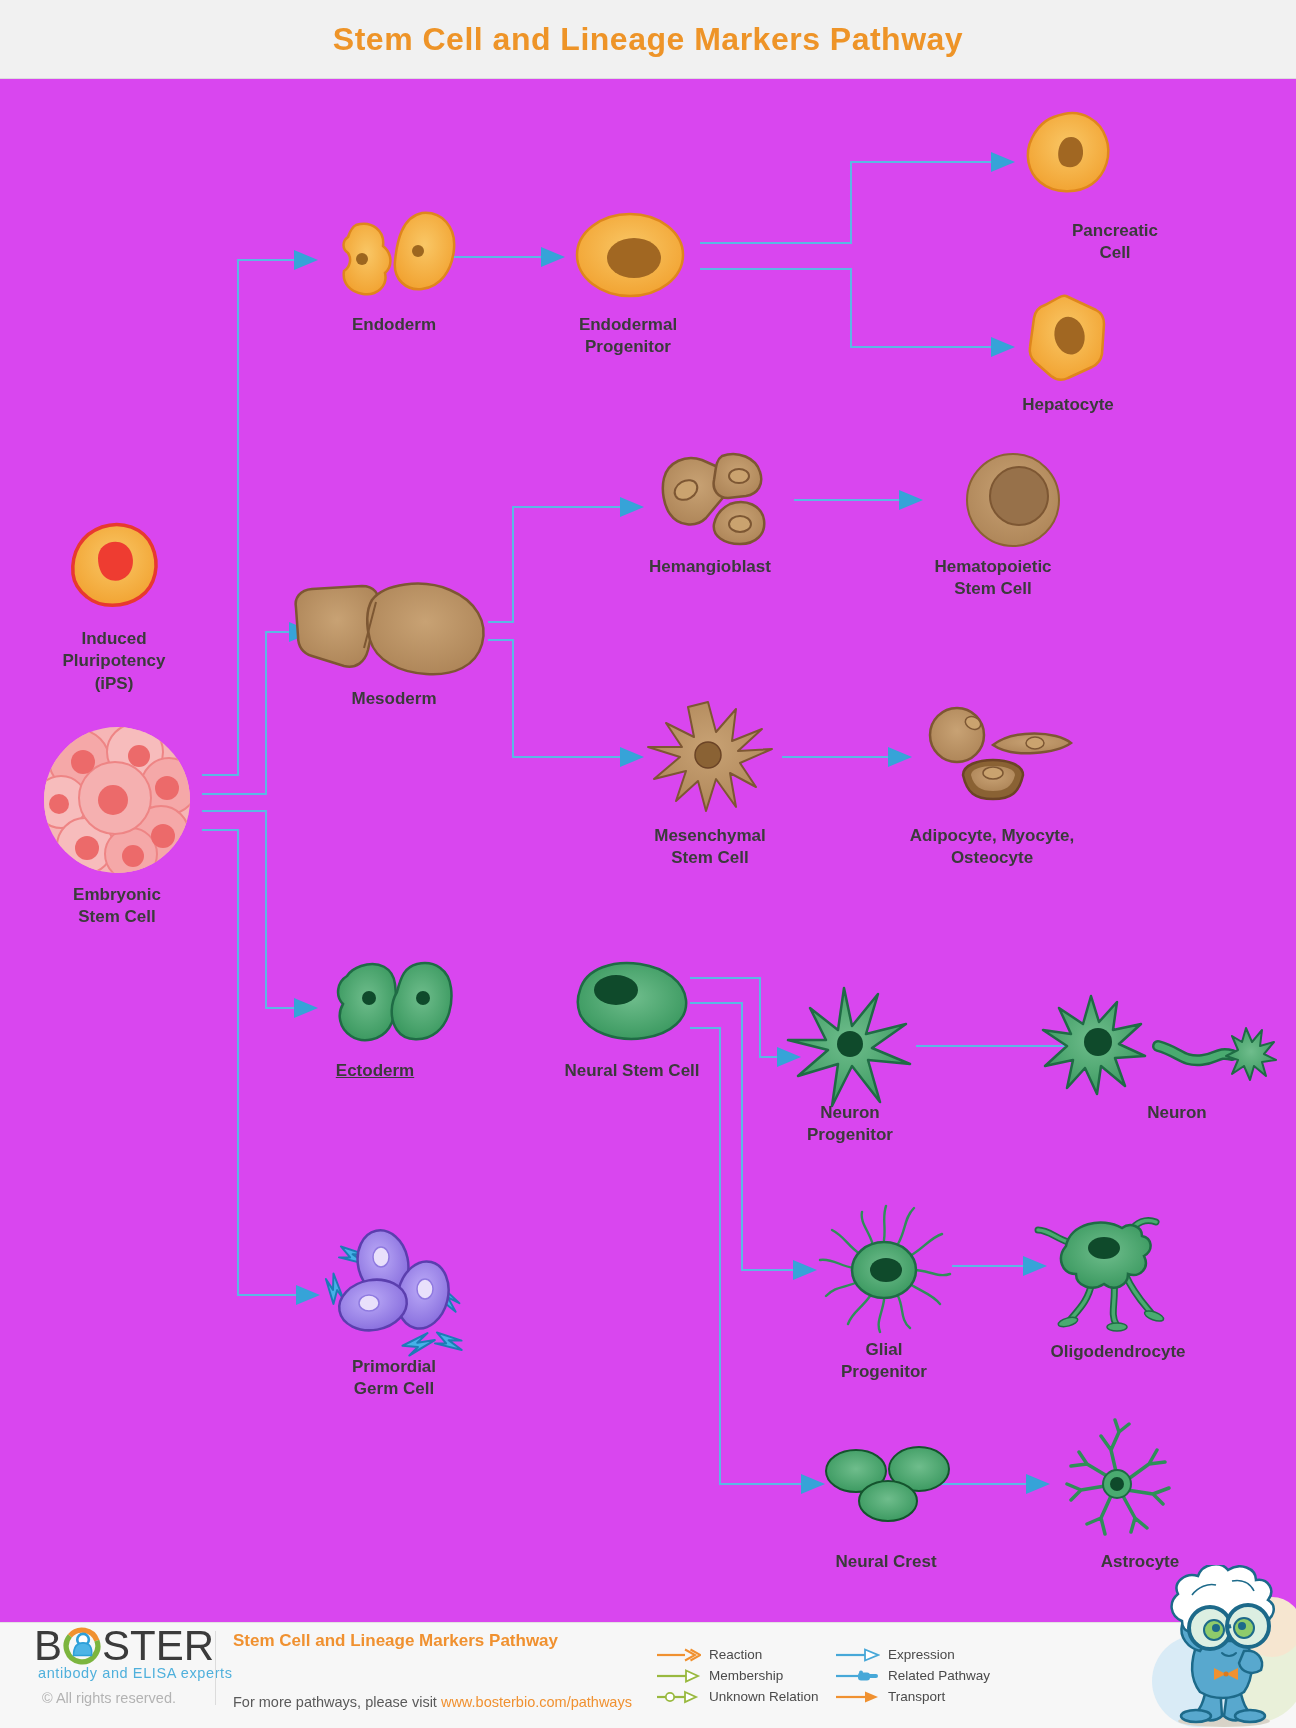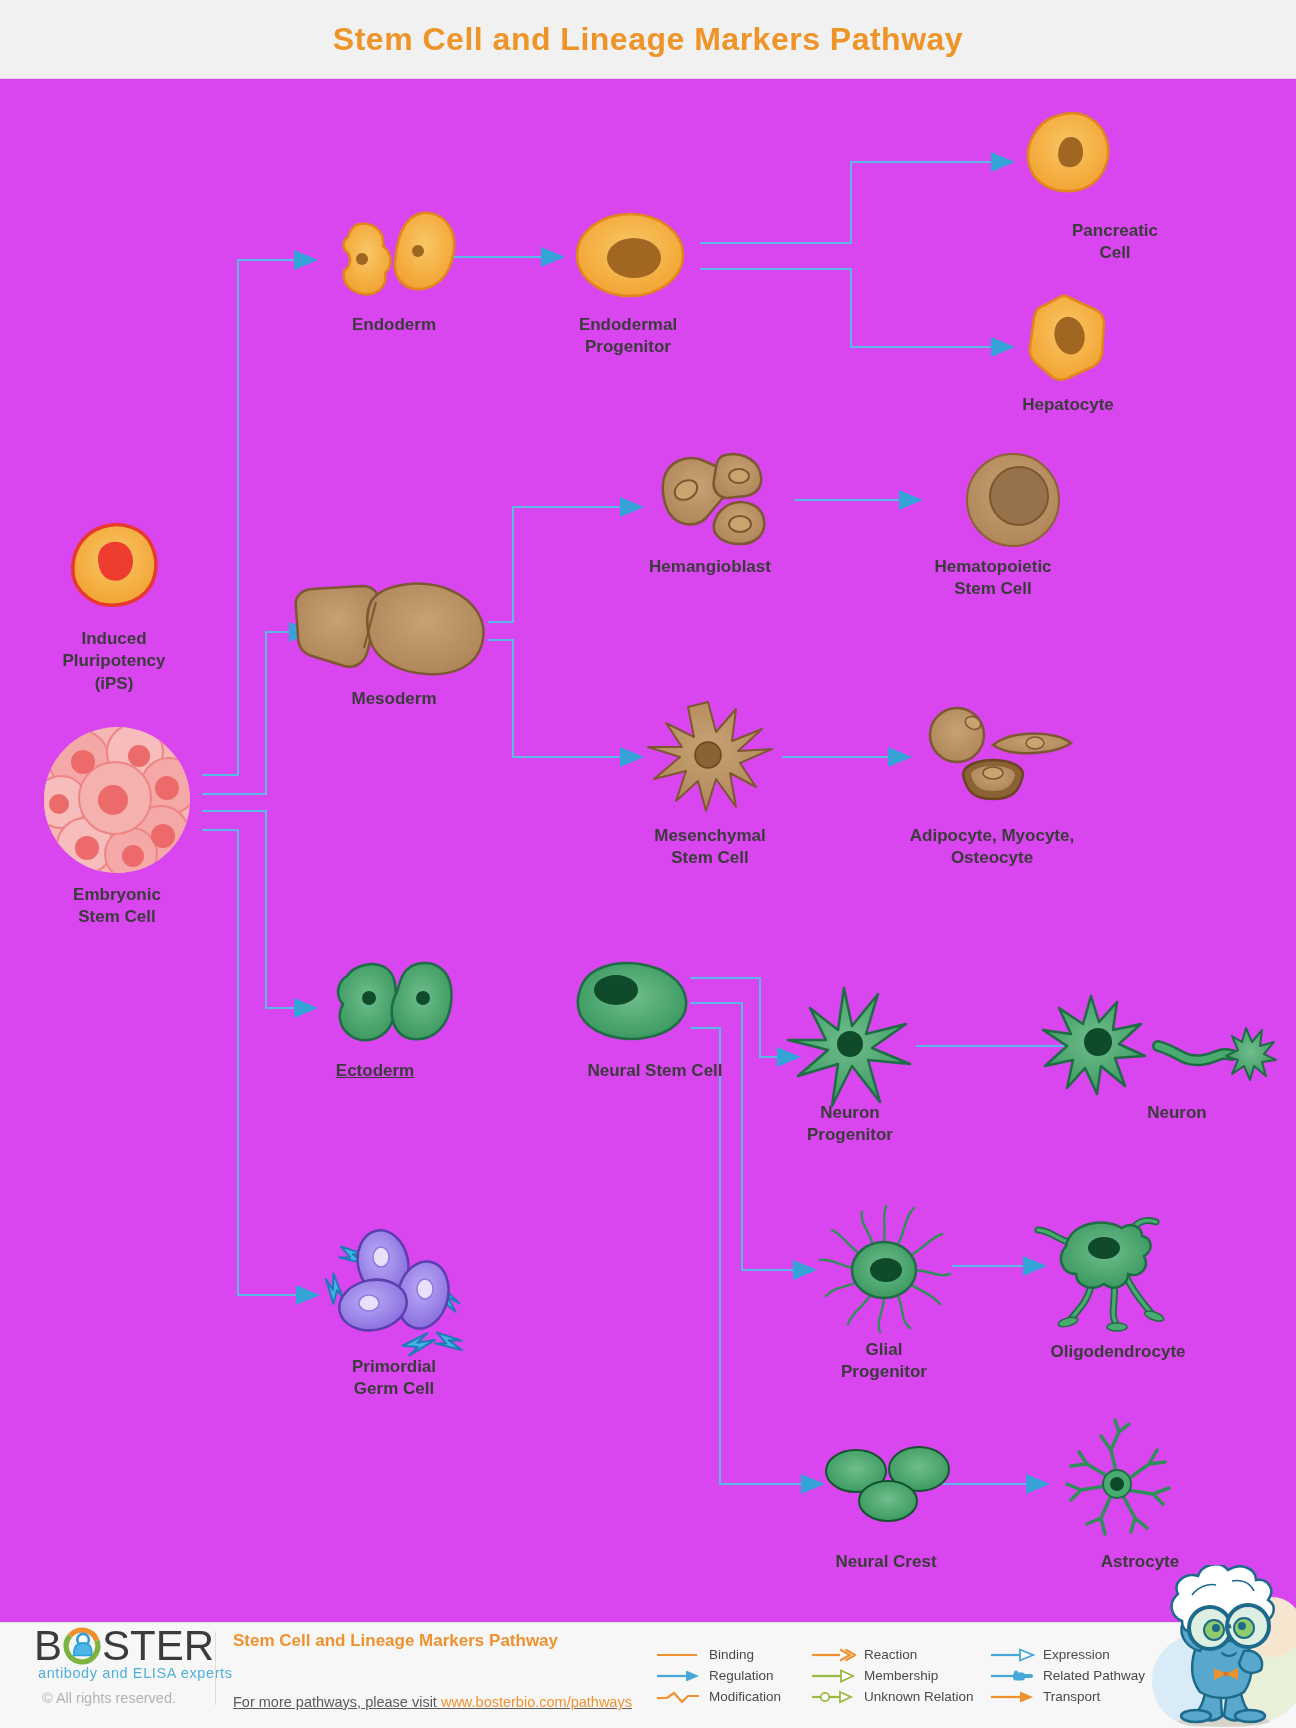--- a/index.html
+++ b/index.html
@@ -17,21 +17,21 @@
   
   .ftr{position:absolute;left:0;top:1622px;width:1296px;height:106px;background:#f7f7f7;
        border-top:1px solid #e2e2e2;box-sizing:border-box;z-index:4;}
   .logo{position:absolute;left:34px;top:0px;display:flex;align-items:center;
         font-size:42px;font-weight:500;color:#3b3b3b;letter-spacing:0px;height:46px;}
   .logo svg{margin:0 1px;}
   .tagline{position:absolute;left:38px;top:42px;font-size:14.5px;color:#4fb0dc;letter-spacing:.6px;}
   .copyright{position:absolute;left:42px;top:67px;font-size:14.5px;color:#b3b3b3;}
   .fdiv{position:absolute;left:215px;top:8px;width:1px;height:74px;background:#dcdcdc;}
   .ftitle{position:absolute;left:233px;top:8px;font-size:17px;font-weight:bold;color:#f09130;}
-  .fvisit{position:absolute;left:233px;top:71px;font-size:14.5px;color:#5a5a5a;text-decoration:underline;}
+  .fvisit{position:absolute;left:233px;top:71px;font-size:14.5px;color:#5a5a5a;}
   .fvisit .lnk{color:#f09130;cursor:pointer;}
   .legend{position:absolute;left:655px;top:21px;display:flex;gap:9px;}
   .lcol{display:flex;flex-direction:column;}
   .lcol1{width:146px;}.lcol2{width:170px;}.lcol3{width:170px;}
   .litem{display:flex;align-items:center;height:21px;}
   .litem svg{flex:0 0 46px;margin-right:8px;}
   .litem span{font-size:13.5px;color:#4a4a4a;white-space:nowrap;}
   .mascot{position:absolute;left:1152px;top:-58px;width:144px;height:164px;}
 </style>
 </head>
@@ -259,21 +259,21 @@
   <div class="nl" style="left:1068px;top:394px;">Hepatocyte</div>
   <div class="nl" style="left:394px;top:688px;">Mesoderm</div>
   <div class="nl" style="left:710px;top:556px;">Hemangioblast</div>
   <div class="nl" style="left:993px;top:556px;">Hematopoietic
 Stem Cell</div>
   <div class="nl" style="left:710px;top:825px;">Mesenchymal
 Stem Cell</div>
   <div class="nl" style="left:992px;top:825px;">Adipocyte, Myocyte,
 Osteocyte</div>
   <div class="nl" style="left:375px;top:1060px;text-decoration:underline;">Ectoderm</div>
-  <div class="nl" style="left:632px;top:1060px;margin-left:23px;">Neural Stem Cell</div>
+  <div class="nl" style="left:632px;top:1060px;">Neural Stem Cell</div>
   <div class="nl" style="left:850px;top:1102px;">Neuron
 Progenitor</div>
   <div class="nl" style="left:1177px;top:1102px;">Neuron</div>
   <div class="nl" style="left:884px;top:1339px;">Glial
 Progenitor</div>
   <div class="nl" style="left:1118px;top:1341px;">Oligodendrocyte</div>
   <div class="nl" style="left:886px;top:1551px;">Neural Crest</div>
   <div class="nl" style="left:1140px;top:1551px;">Astrocyte</div>
   <div class="nl" style="left:394px;top:1356px;">Primordial
 Germ Cell</div>
@@ -291,41 +291,20 @@
     </div>
     <div class="tagline">antibody and ELISA experts</div>
     <div class="copyright">© All rights reserved.</div>
     <div class="fdiv"></div>
     <div class="ftitle">Stem Cell and Lineage Markers Pathway</div>
     <div class="fvisit">
       <span>For more pathways, please visit </span><span class="lnk">www.bosterbio.com/pathways</span>
     </div>
 
     <div class="legend">
-      <div class="lcol lcol1">
-        <div class="litem">
-          <svg width="46" height="14">
-              <line x1="2" y1="7" x2="42" y2="7" stroke="#f09130" stroke-width="2.2"></line>
-            </svg>
-          <span>Binding</span>
-          </div>
-        <div class="litem">
-          <svg width="46" height="14">
-              <line x1="2" y1="7" x2="31" y2="7" stroke="#47a8d8" stroke-width="2.2"></line>
-              <polygon points="31,1.5 44,7 31,12.5" fill="#47a8d8"></polygon>
-            </svg>
-          <span>Regulation</span>
-          </div>
-        <div class="litem">
-          <svg width="46" height="14">
-              <path d="M2,8 H12 L19,3 L27,12 L33,6 H44" stroke="#f09130" stroke-width="2.2" fill="none"></path>
-            </svg>
-          <span>Modification</span>
-          </div>
-      </div>
       <div class="lcol lcol3">
         <div class="litem">
           <svg width="46" height="14">
               <line x1="2" y1="7" x2="30" y2="7" stroke="#f09130" stroke-width="2.2"></line>
               <path d="M30,1.5 L40,7 L30,12.5 M35.5,1.5 L45.5,7 L35.5,12.5" stroke="#f09130" stroke-width="2" fill="none"></path>
             </svg>
           <span>Reaction</span>
           </div>
         <div class="litem">
           <svg width="46" height="14">

